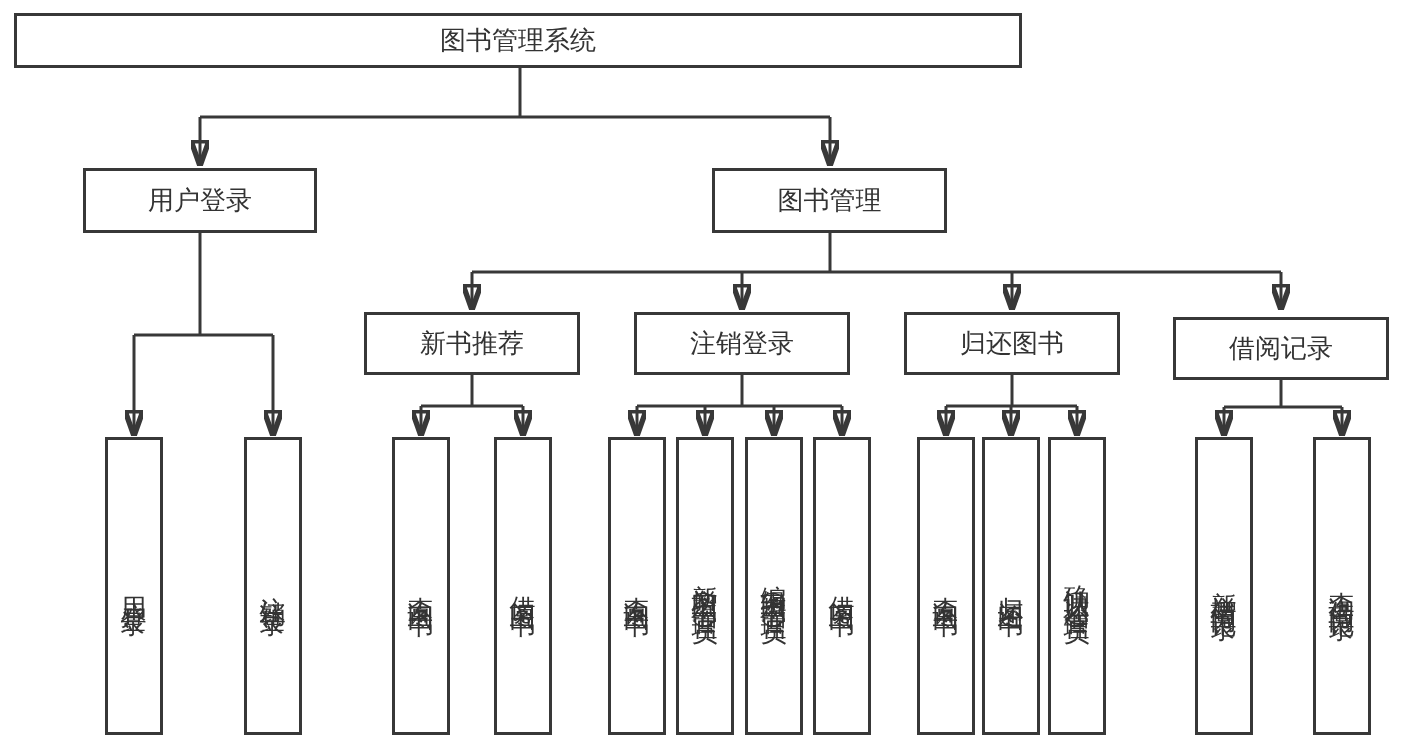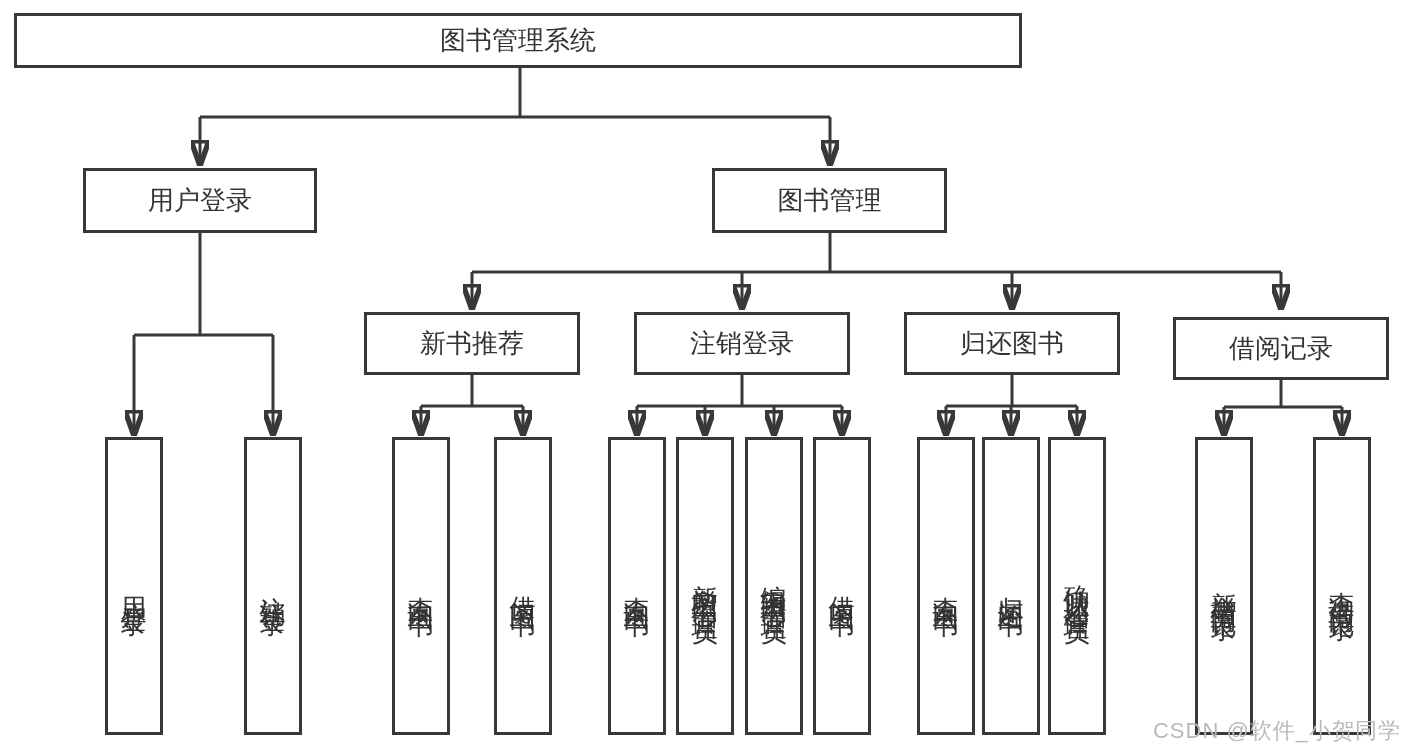--- a/index.html
+++ b/index.html
@@ -136,15 +136,14 @@
   <div class="node leaf-node" style="left:745px;top:437px;width:58px;height:298px">编辑图书（管理员）</div>
   <div class="node leaf-node" style="left:813px;top:437px;width:58px;height:298px">借阅图书</div>
 
   <div class="node leaf-node" style="left:917px;top:437px;width:58px;height:298px">查询图书</div>
   <div class="node leaf-node" style="left:982px;top:437px;width:58px;height:298px">归还图书</div>
   <div class="node leaf-node" style="left:1048px;top:437px;width:58px;height:298px">确认归还（管理员）</div>
 
   <div class="node leaf-node" style="left:1195px;top:437px;width:58px;height:298px">新增借阅记录</div>
   <div class="node leaf-node" style="left:1313px;top:437px;width:58px;height:298px">查询借阅记录</div>
 
-  <div class="watermark">CSDN @软件_小贺同学</div>
 
 </div>
 
 </body></html>

